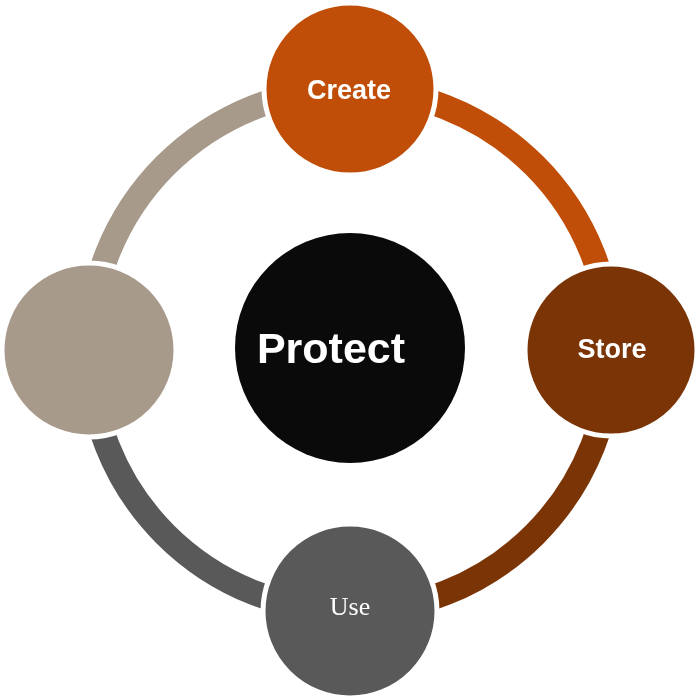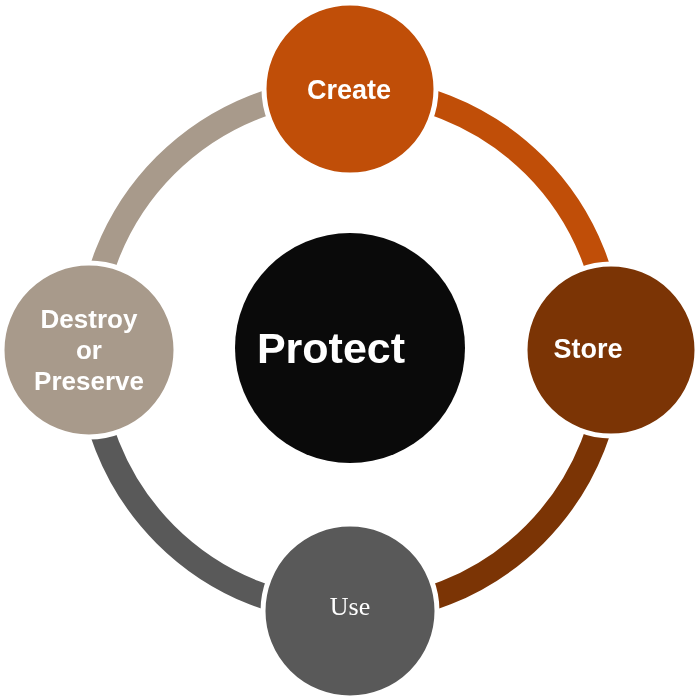--- a/index.html
+++ b/index.html
@@ -33,21 +33,21 @@
     -webkit-user-select: none;
     user-select: none;
   }
   .label-create {
     left: 349px;
     top: 90px;
     font-size: 27px;
     font-weight: bold;
   }
   .label-store {
-    left: 588px;
+    left: 612px;
     top: 349px;
     font-size: 27px;
     font-weight: bold;
   }
   .label-use {
     left: 350px;
     top: 607px;
     font-size: 26px;
     font-weight: normal;
     font-family: Liberation Serif, serif;
@@ -85,19 +85,16 @@
 
     <circle cx="350" cy="348" r="115" fill="#0a0a0a"></circle>
   </svg>
 
   <div class="node-label label-create">Create</div>
 
   <div class="node-label label-store">Store</div>
 
   <div class="node-label label-use">Use</div>
 
-  <div class="node-label label-destroy">Destroy
-or
-Preserve</div>
 
   <div class="node-label label-protect">Protect</div>
 
 </div>
 
 </body></html>

